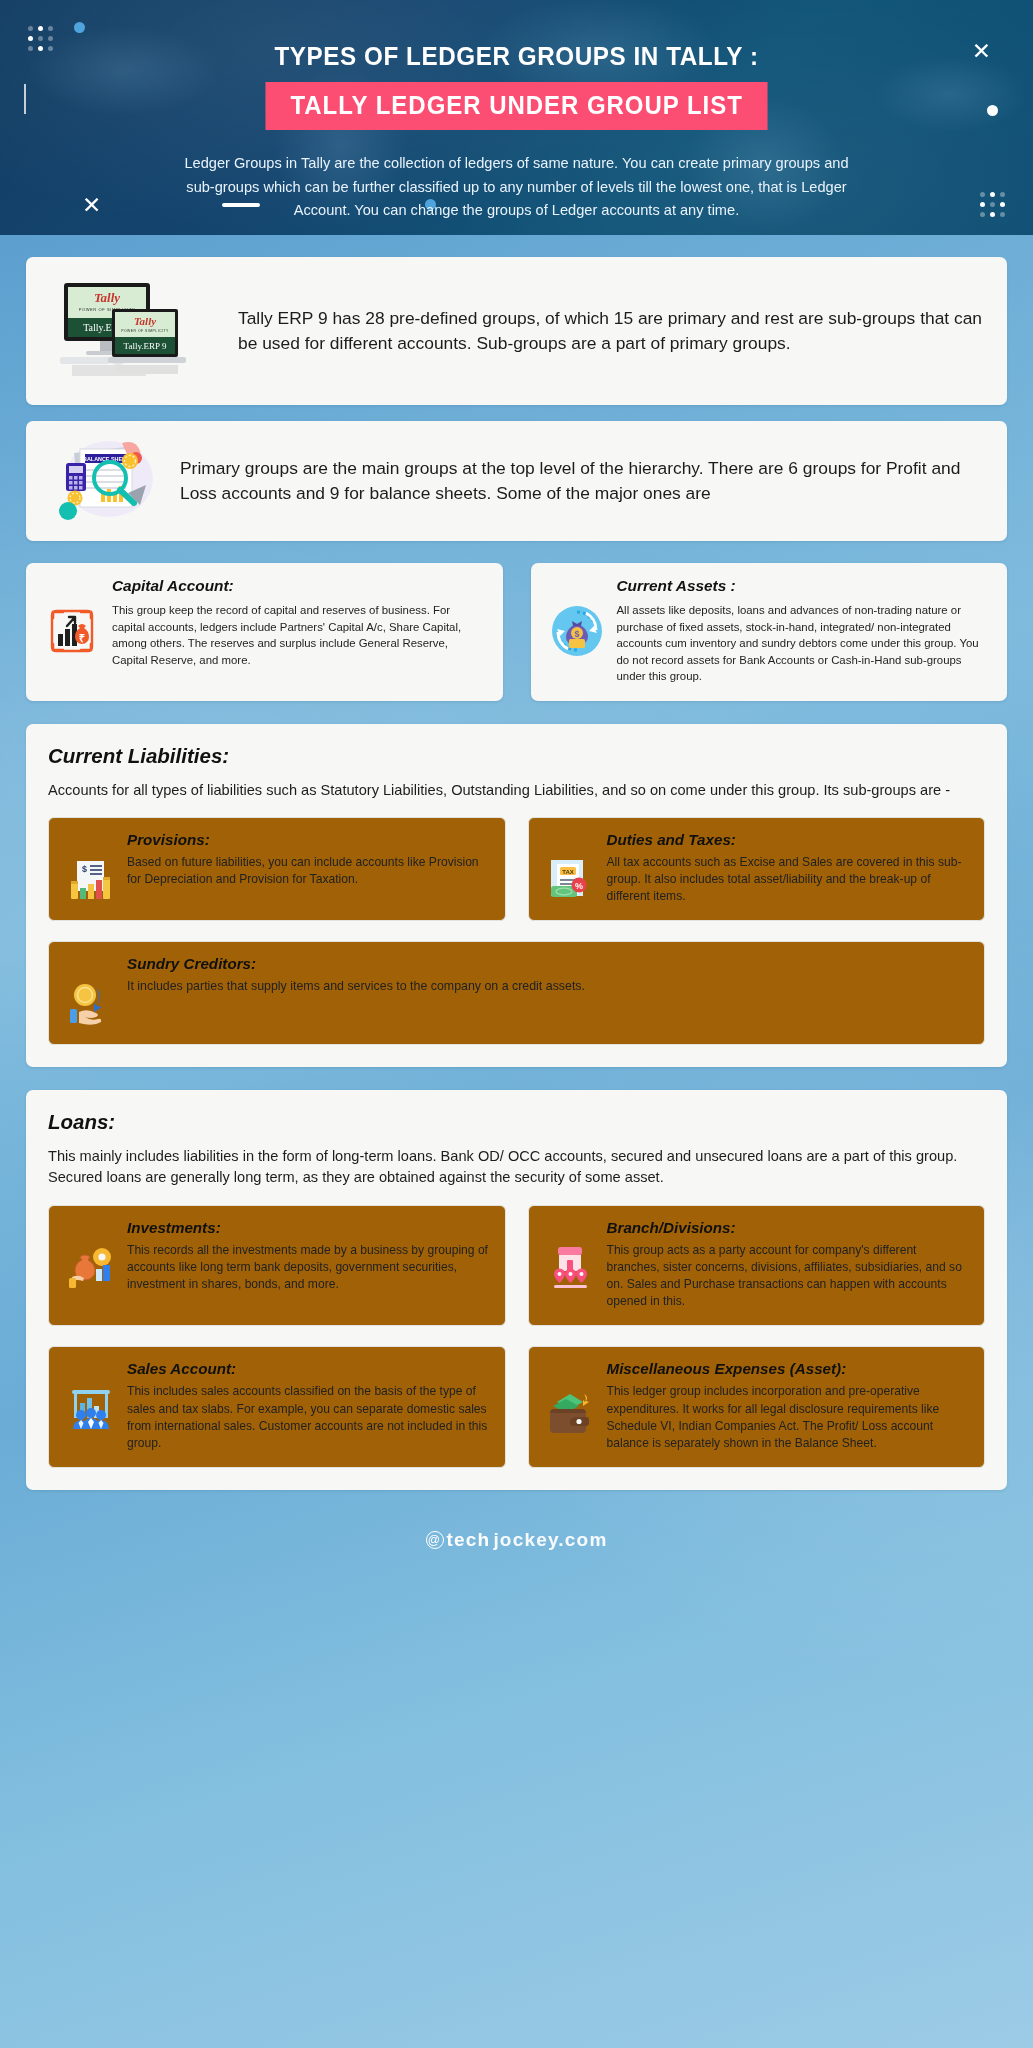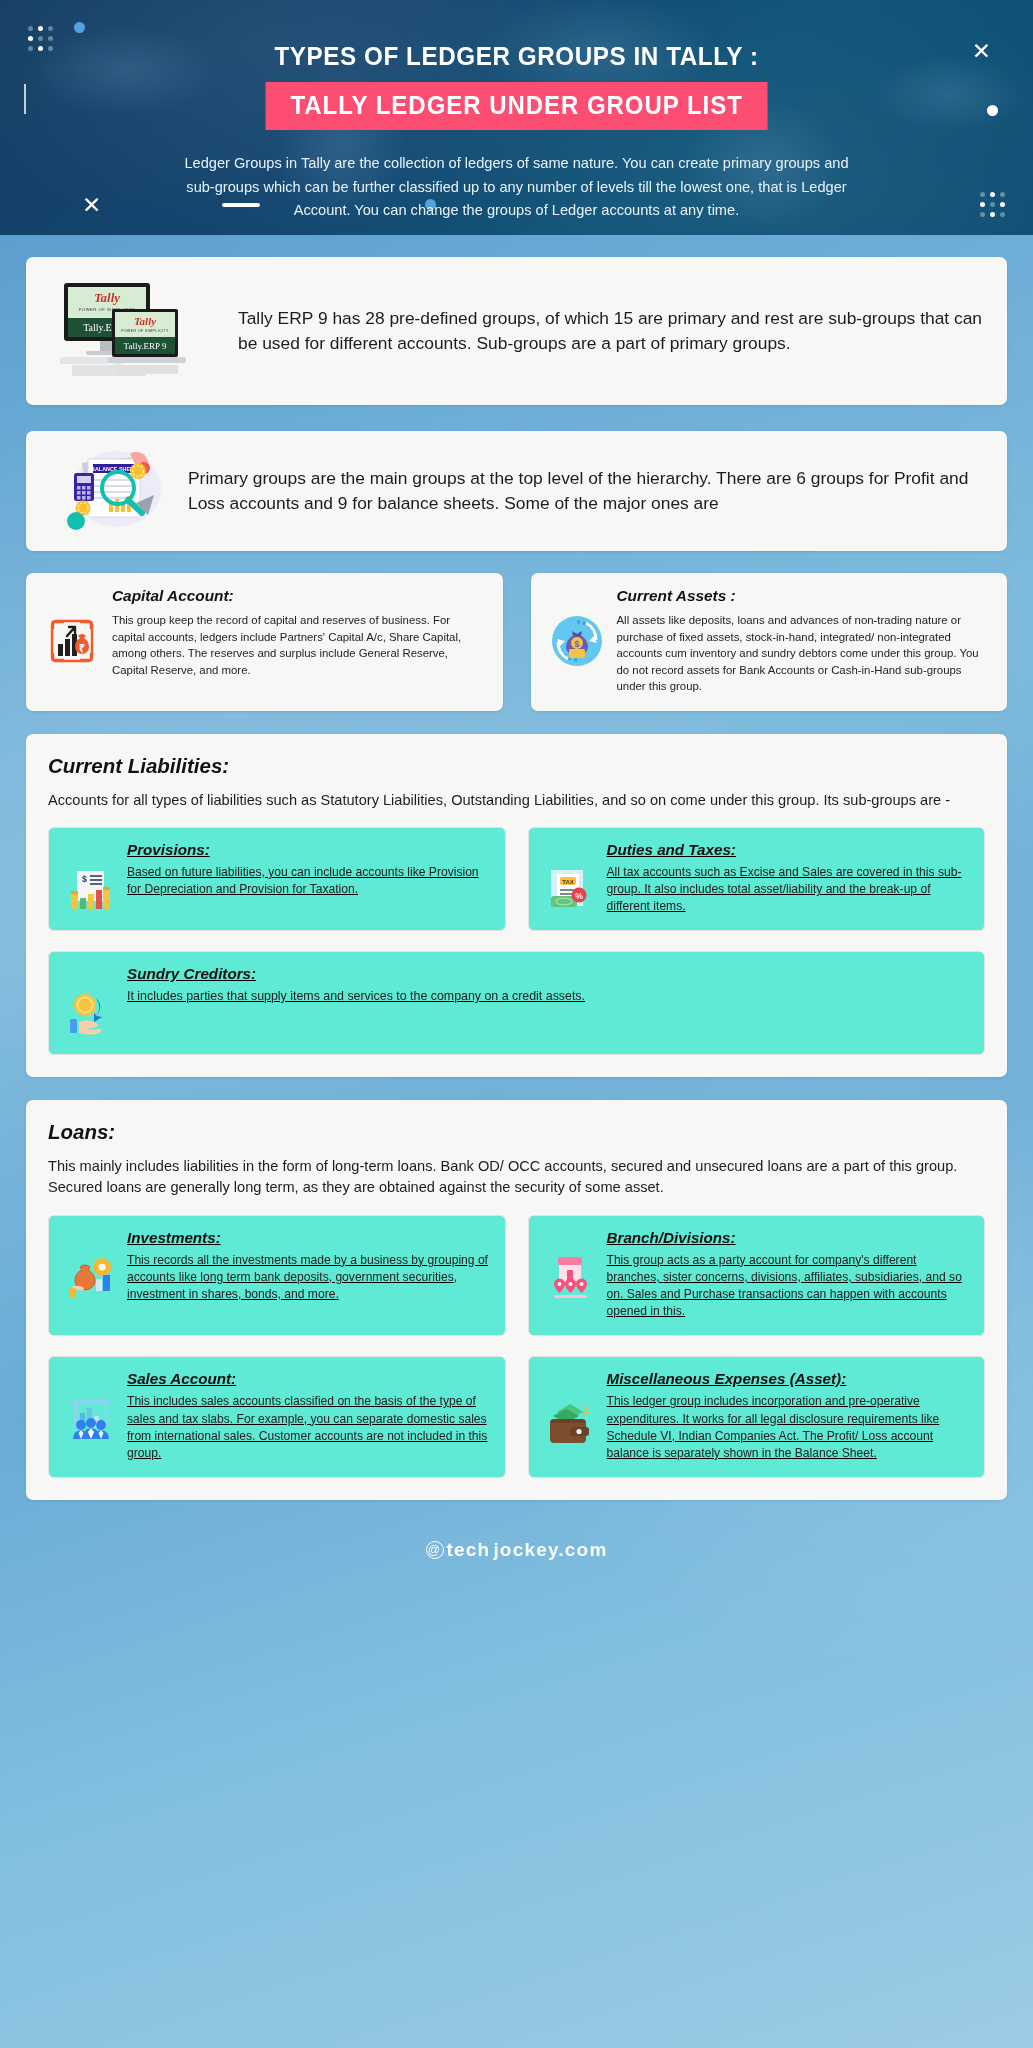--- a/index.html
+++ b/index.html
@@ -105,21 +105,21 @@
   }
 
   
   .intro-card {
     display: flex;
     align-items: center;
     gap: 18px;
     padding: 18px 24px;
   }
   .intro-card.first { margin-top: 22px; min-height: 143px; }
-  .intro-card.second { margin-top: 26px; min-height: 110px; padding: 14px 36px; align-items: center; }
+  .intro-card.second { margin-top: 16px; min-height: 110px; padding: 14px 28px; align-items: center; }
   .intro-text {
     font-size: 17.4px;
     line-height: 1.42;
     color: #1c1c1c;
   }
   .intro-art { flex: 0 0 auto; }
 
   
   .row2 { display: flex; gap: 28px; margin-top: 22px; }
   .row2 > .card { flex: 1 1 0; }
@@ -154,25 +154,24 @@
     margin-bottom: 12px;
   }
   .panel-desc {
     font-size: 14.6px;
     line-height: 1.45;
     color: #1d1d1d;
     margin-bottom: 16px;
   }
 
   .sub {
-    background: #5eead4;
+    background: #a16207;
     border: 1px solid #e2e2e0;
     border-radius: 6px;
     padding: 13px 16px 15px;
-    text-decoration: underline;
   }
   .subgrid { display: flex; gap: 22px; }
   .subgrid > .sub { flex: 1 1 0; }
   .subgrid + .subgrid { margin-top: 20px; }
 
   .sub-title {
     font-size: 15.2px;
     font-weight: bold;
     font-style: italic;
     color: #101010;

